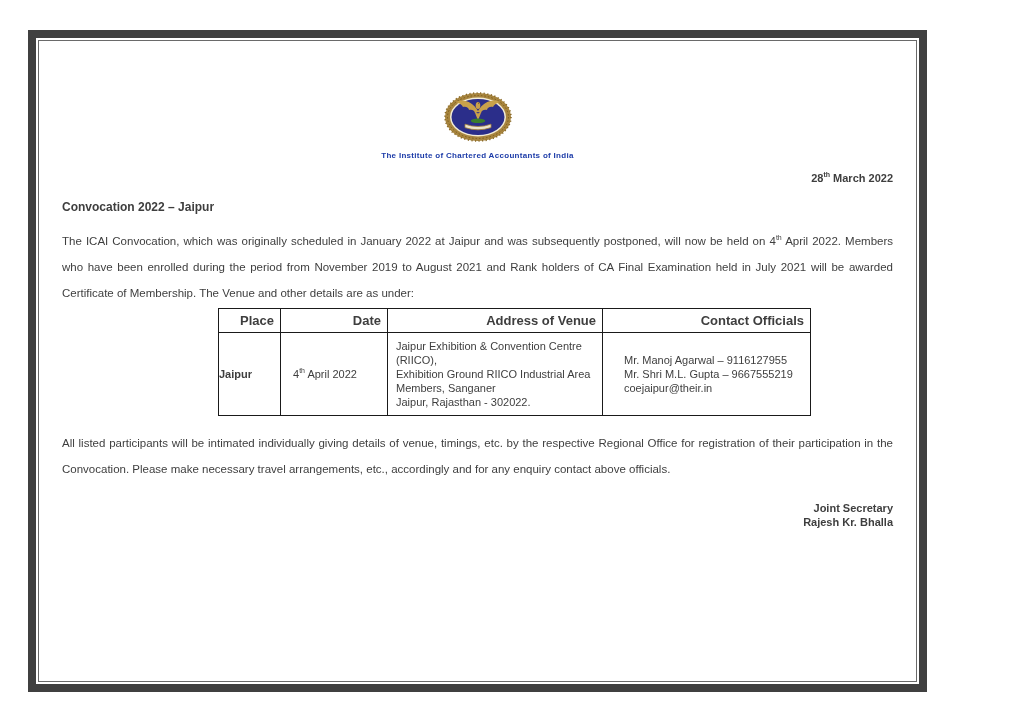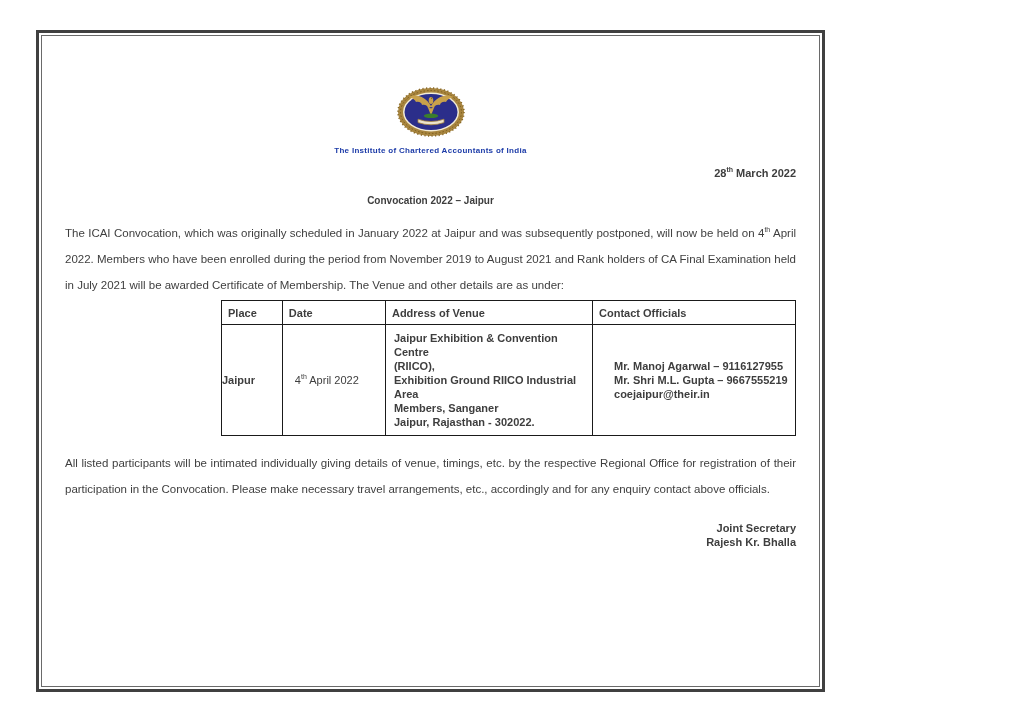--- a/index.html
+++ b/index.html
@@ -1,65 +1,65 @@
 <!DOCTYPE html>
 <html><head>
 <meta charset="utf-8">
 <style>
   * { margin:0; padding:0; box-sizing:border-box; }
   html,body { width:1024px; height:724px; background:#ffffff; overflow:hidden; }
   body { font-family:"Liberation Sans", sans-serif; color:#3e3e3e; position:relative; }
 
   .frame {
-    position:absolute; left:36px; top:30px; width:789px; height:662px;
-    border:3px solid #404040;
+    position:absolute; left:28px; top:30px; width:899px; height:662px;
+    border:8px solid #404040;
   }
   .frame-inner {
     position:absolute; inset:2px; border:1px solid #6a6a6a;
   }
   .content {
     position:absolute; inset:0; padding:0 23px;
     font-size:11.5px;
   }
 
   .logo-wrap { margin-top:50px; text-align:center; }
   .logo-wrap svg { display:inline-block; }
   .org-name {
     margin-top:2px; font-size:8px; font-weight:bold; color:#1c3ba8;
     letter-spacing:0.3px;
   }
 
   .date-line { margin-top:12px; text-align:right; font-weight:bold; font-size:11px; }
-  .letter-title { margin-top:16px; text-align:center; font-weight:bold; font-size:10px; }
+  .letter-title { margin-top:16px; text-align:left; font-weight:bold; font-size:12px; }
 
   .para { margin-top:14px; text-align:justify; line-height:26px; }
   .para.closing { }
 
   sup { font-size:7px; vertical-align:super; line-height:0; }
 
   table.venue-table {
     border-collapse:collapse; margin:2px 0 0 156px;
     font-size:11px; color:#3e3e3e;
   }
   table.venue-table th, table.venue-table td {
     border:1.5px solid #1a1a1a;
   }
   table.venue-table th {
-    height:24px; font-weight:bold; text-align:left; padding:0 6px; font-size:11px;
+    height:24px; font-weight:bold; text-align:right; padding:0 6px; font-size:13px;
   }
   table.venue-table td { height:78px; vertical-align:middle; }
   .col-place { width:62px; }
   .col-date { width:107px; }
   .col-address { width:215px; }
   .col-contact { width:208px; }
   .cell-place { text-align:left; font-weight:bold; }
   .cell-date { padding-left:12px; }
   .cell-address { padding:6px 4px 6px 8px; line-height:14px; }
   .cell-contact { padding-left:21px; line-height:14px; }
-  .addr-line, .contact-line { display:block;font-weight:bold; }
+  .addr-line, .contact-line { display:block; }
 
   .signature {
     margin-top:20px; text-align:right; font-weight:bold;
     font-size:11px; line-height:13.5px;
   }
 </style>
 </head>
 <body>
 
 <div class="frame">

